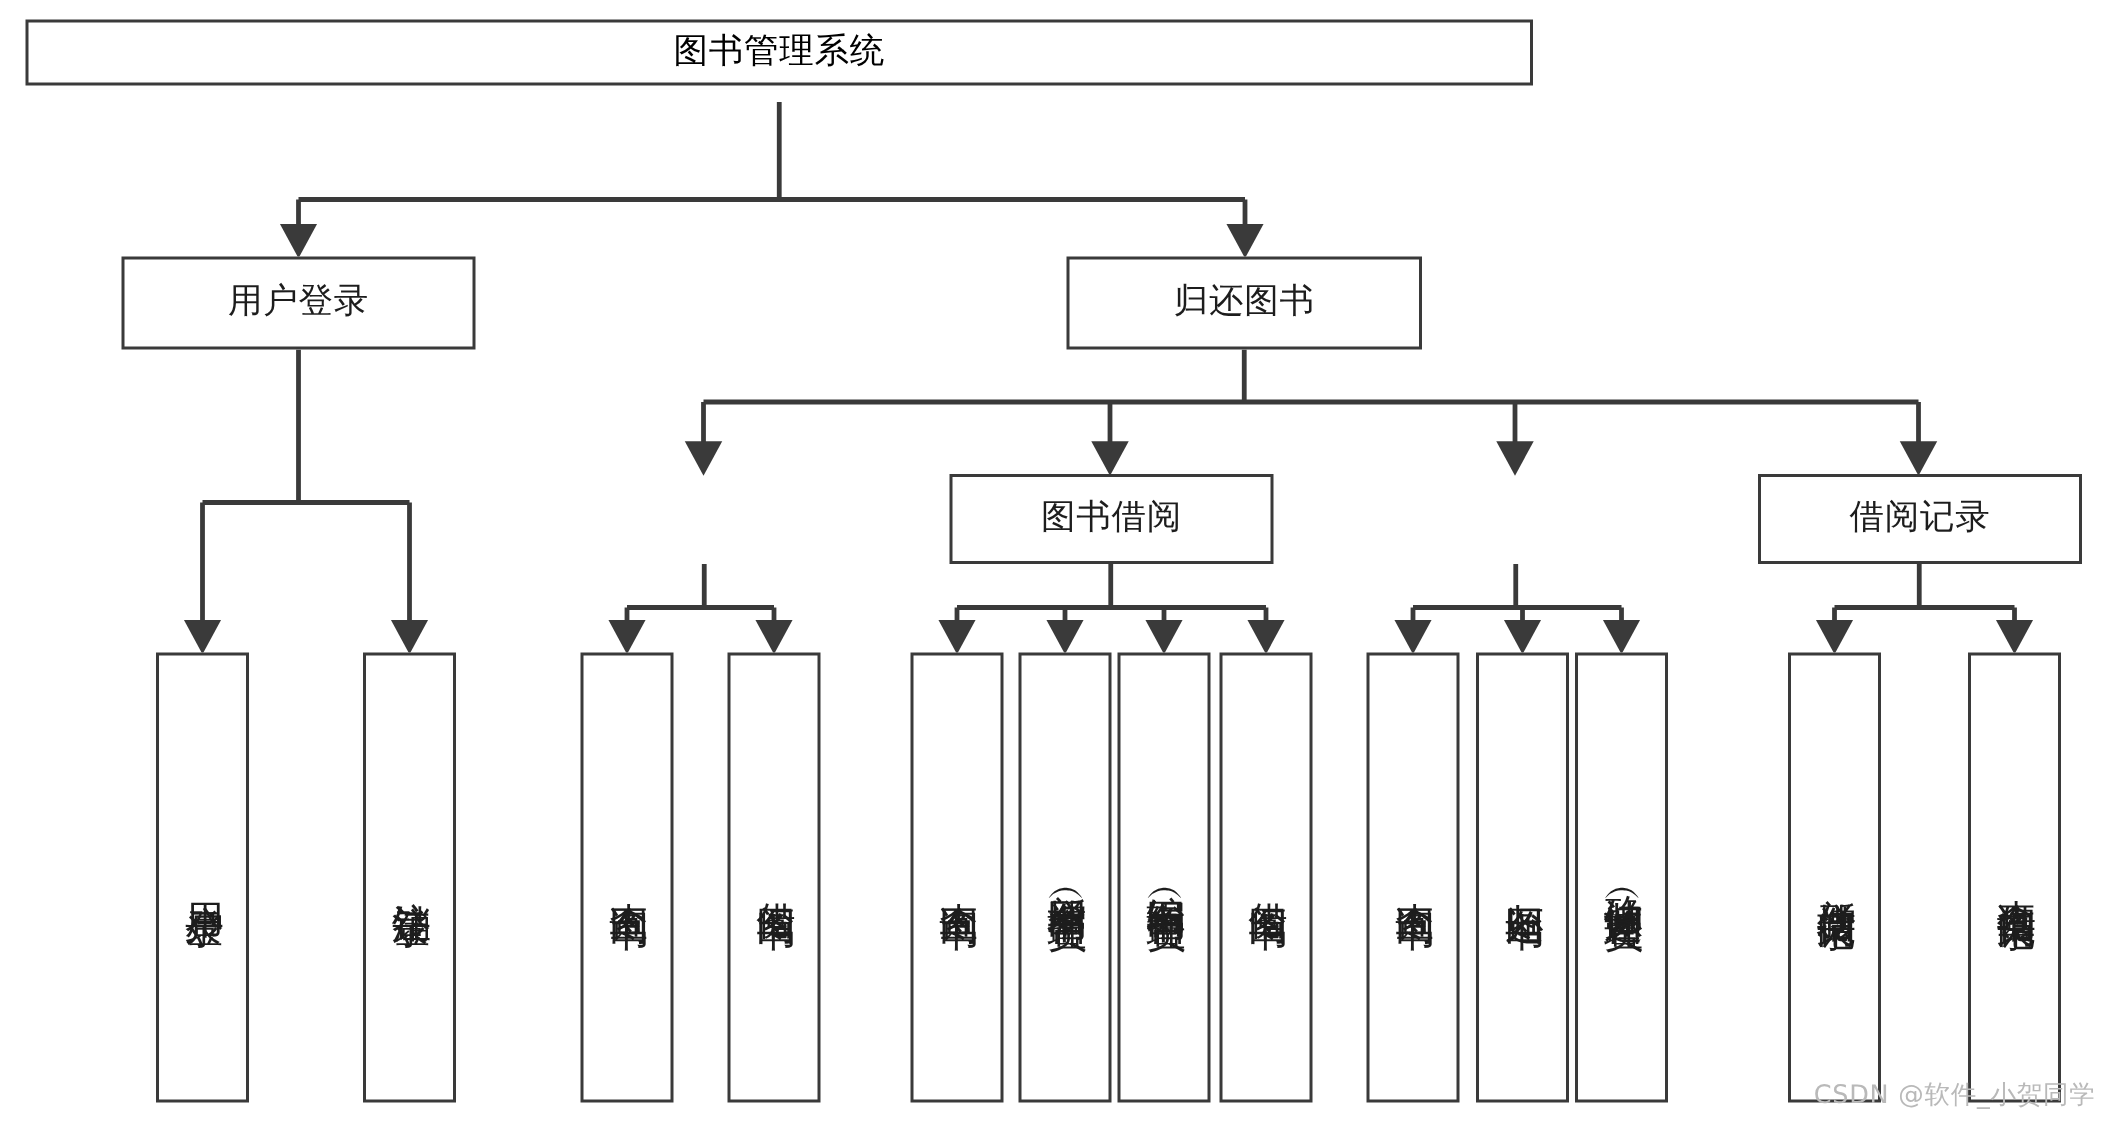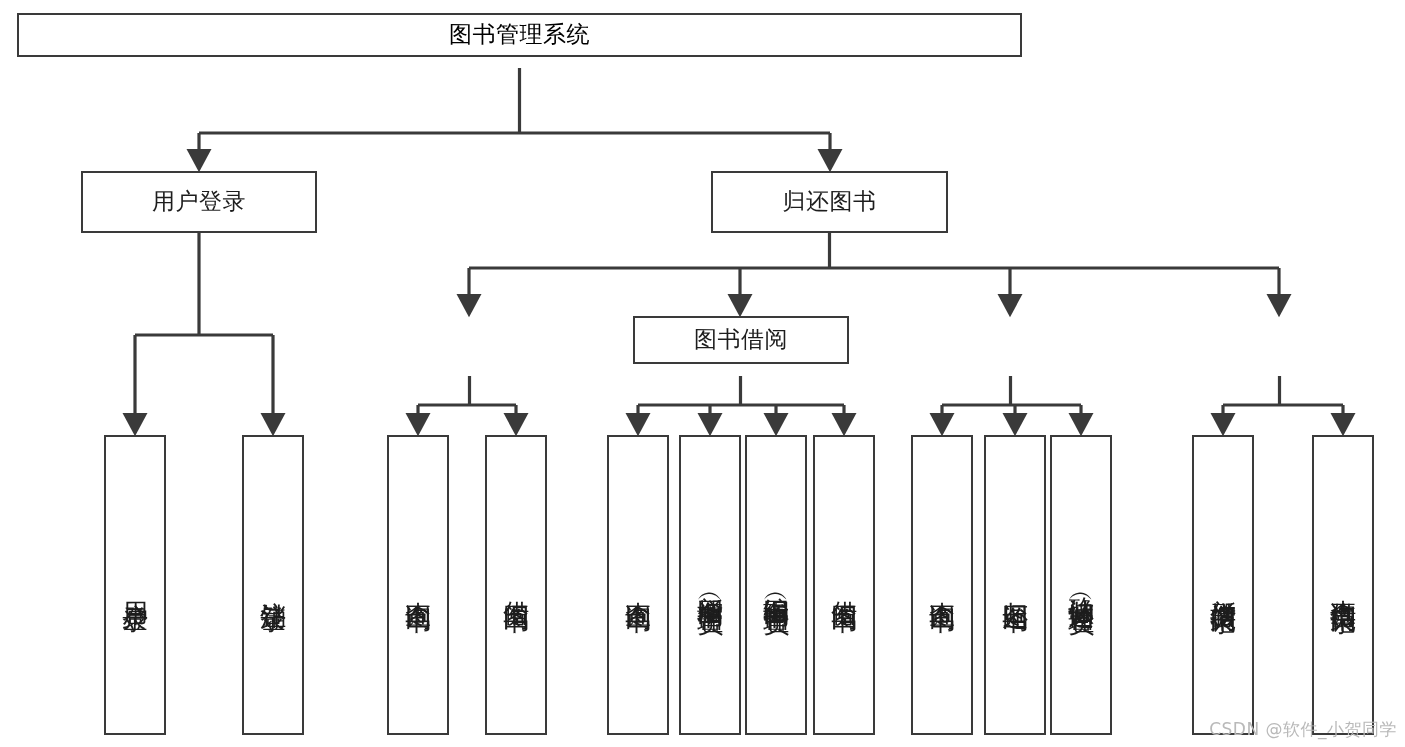--- a/index.html
+++ b/index.html
@@ -127,22 +127,25 @@
     <span>图书管理系统</span>
   </div>
 
   <div class="node h" style="left: 81px; top: 171px; width: 236px; height: 62px; border-color: rgb(58, 58, 58); color: rgb(29, 29, 29);">
     <span>用户登录</span>
   </div>
   <div class="node h" style="left: 711px; top: 171px; width: 237px; height: 62px; border-color: rgb(58, 58, 58); color: rgb(29, 29, 29);">
     <span>归还图书</span>
   </div>
 
-  <div class="node h" style="left: 633px; top: 316px; width: 216px; height: 48px; border-color: rgb(58, 58, 58); color: rgb(29, 29, 29);">
+  <div class="node h" style="left: 633px; top: 316px; width: 216px; height: 60px; border-color: rgb(58, 58, 58); color: rgb(29, 29, 29);">
     <span>图书借阅</span>
+  </div>
+  <div class="node h" style="left: 1172px; top: 316px; width: 216px; height: 60px; border-color: rgb(58, 58, 58); color: rgb(29, 29, 29);">
+    <span>借阅记录</span>
   </div>
 
   <div class="node v" style="left: 104px; top: 435px; width: 62px; height: 300px; border-color: rgb(58, 58, 58); color: rgb(29, 29, 29);">
     <span class="vtext">用户登录</span>
   </div>
   <div class="node v" style="left: 242px; top: 435px; width: 62px; height: 300px; border-color: rgb(58, 58, 58); color: rgb(29, 29, 29);">
     <span class="vtext">注销登录</span>
   </div>
   <div class="node v" style="left: 387px; top: 435px; width: 62px; height: 300px; border-color: rgb(58, 58, 58); color: rgb(29, 29, 29);">
     <span class="vtext">查询图书</span>

